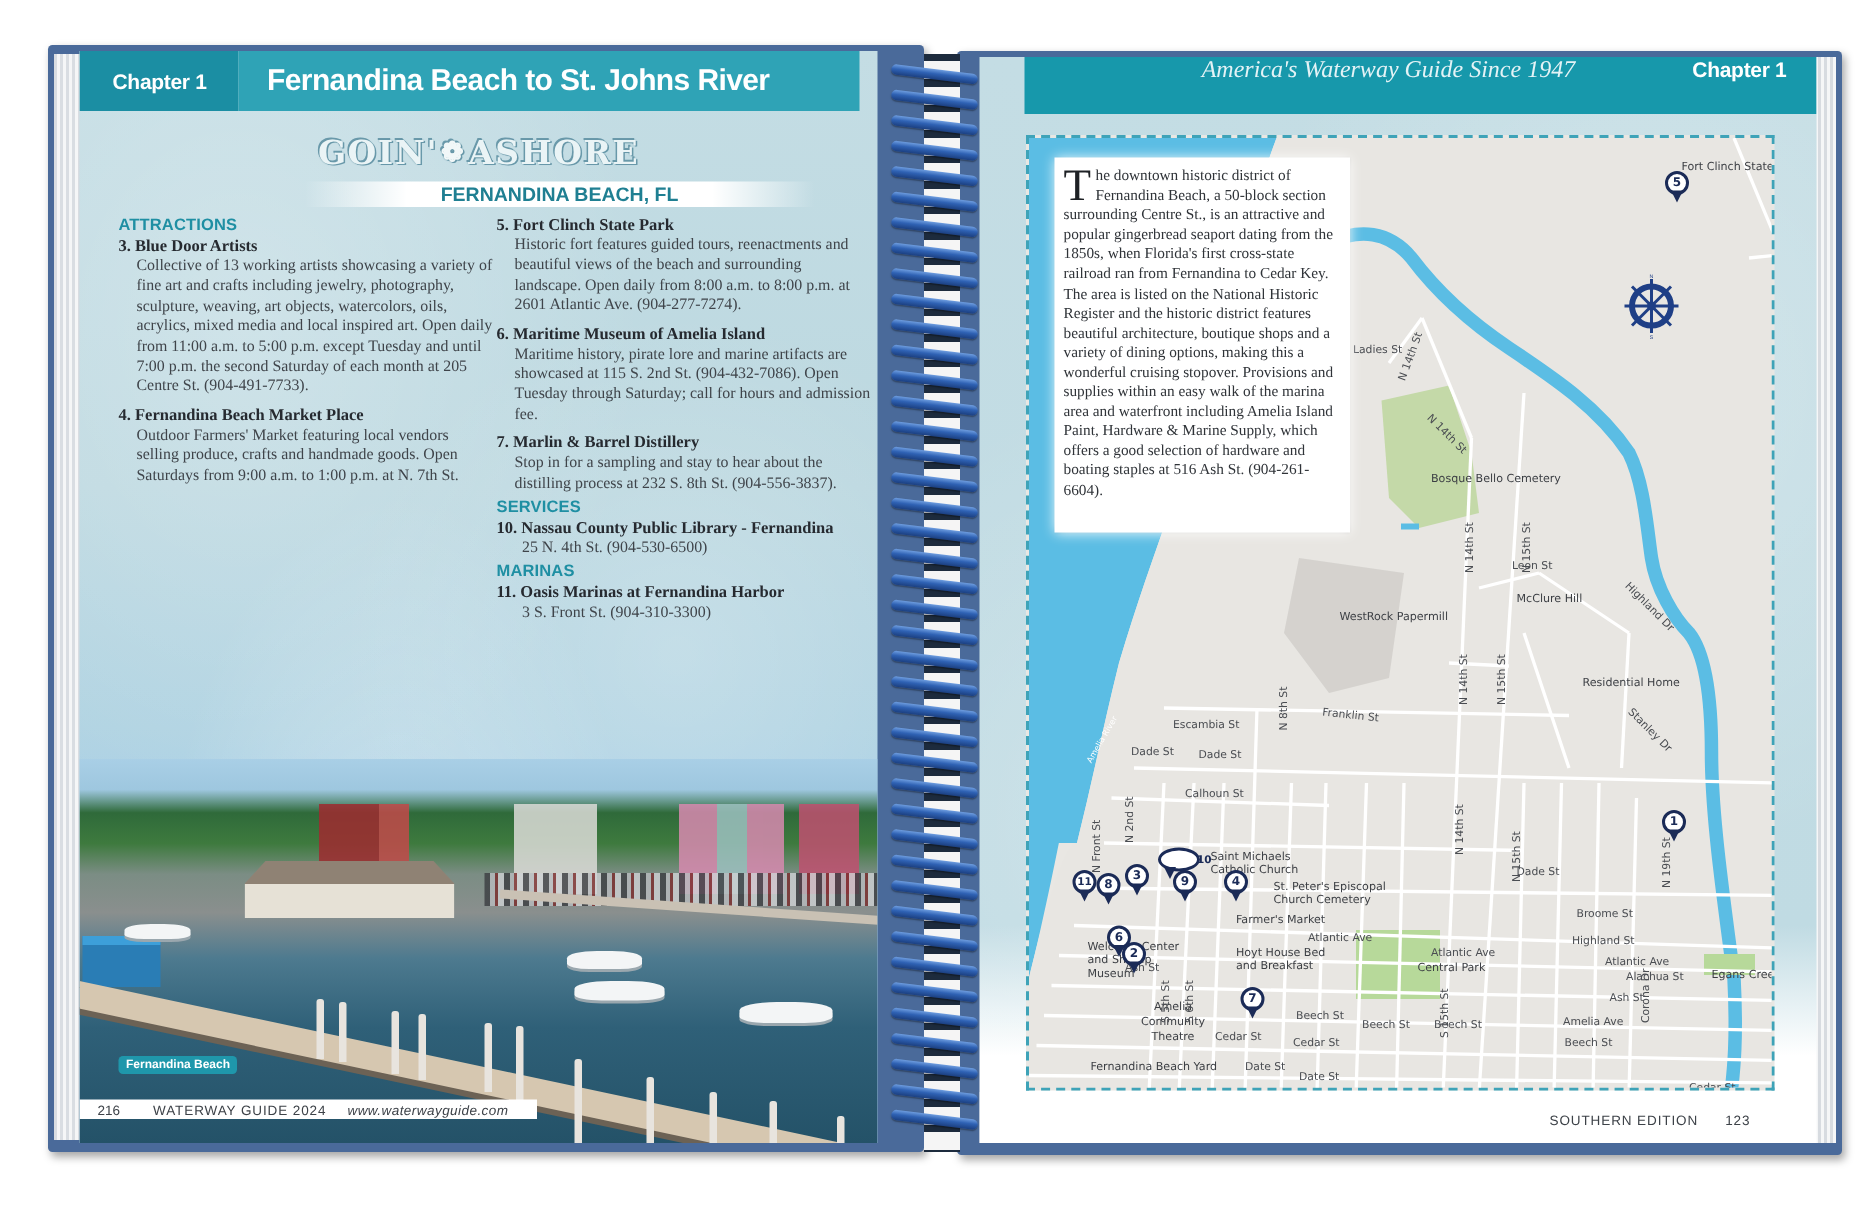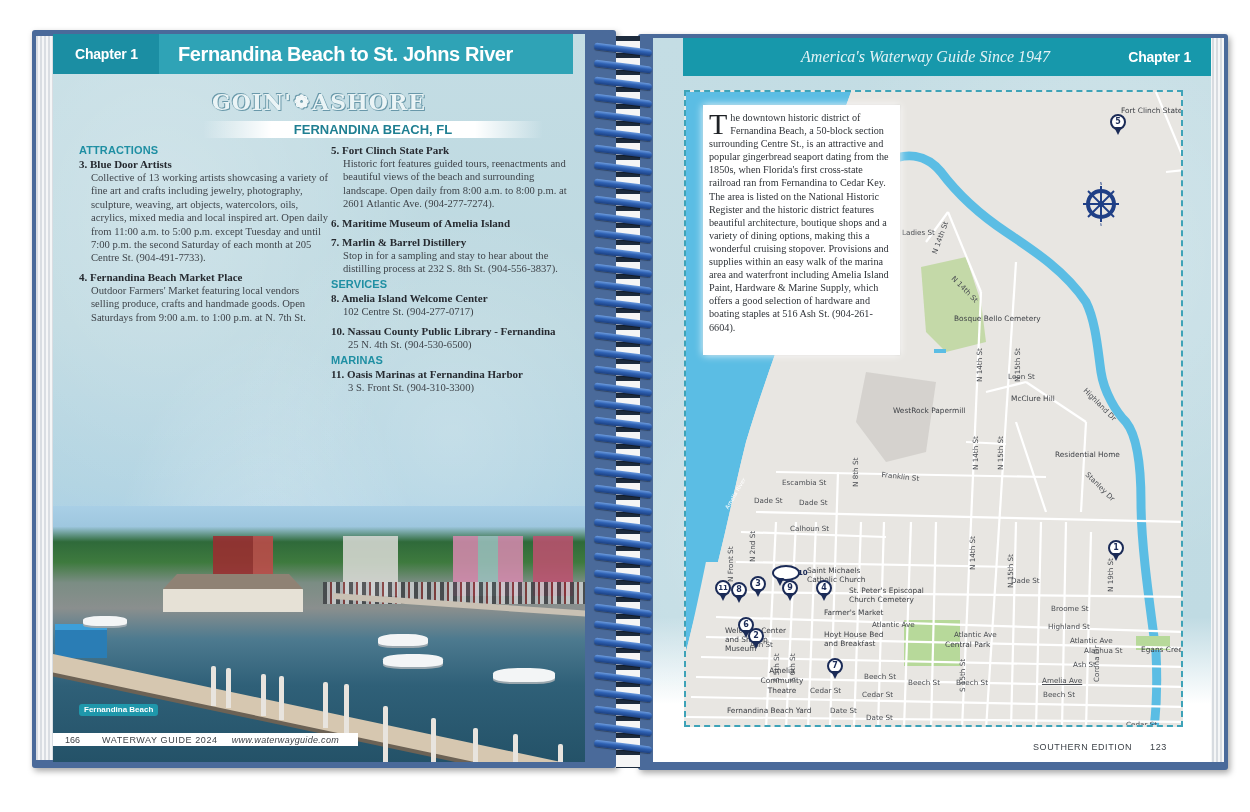--- a/index.html
+++ b/index.html
@@ -143,21 +143,21 @@
   }
   .page-right .texture {
     position: absolute; inset: 0;
     background:
       radial-gradient(ellipse at 80% 30%, rgba(255,255,255,0.25), transparent 45%),
       radial-gradient(ellipse at 20% 70%, rgba(255,255,255,0.2), transparent 40%);
   }
   .page-right .bottom-white { position: absolute; left: 0; top: 690px; width: 558px; height: 34px; background: #ffffff; }
   .hdr-right {
     position: absolute; left: 30px; top: 0; width: 528px; height: 38px; background: #1798ab;
-    display: flex; align-items: center;
+    display: flex; align-items: flex-start;
   }
   .hdr-right .tagline {
     flex: 1; text-align: center; color: #e4f3f6; font-family: "Liberation Serif", serif;
     font-style: italic; font-size: 16px; padding-left: 40px;
   }
   .hdr-right .chap { color: #fff; font-weight: bold; font-size: 14px; padding-right: 20px; letter-spacing: -0.2px; }
 
   .map-frame {
     position: absolute; left: 31px; top: 52px; width: 499px; height: 637px;
     border: 2px dashed #3ea3b8; overflow: hidden; background: #e9e7e3;
@@ -230,31 +230,28 @@
     </div>
   </div>
 
   <div class="col col2">
     <div class="entry">
       <div class="entry-title">5. Fort Clinch State Park</div>
       <div class="entry-body">Historic fort features guided tours, reenactments and beautiful views of the beach and surrounding landscape. Open daily from 8:00 a.m. to 8:00 p.m. at 2601 Atlantic Ave. (904-277-7274).</div>
     </div>
     <div class="entry">
       <div class="entry-title">6. Maritime Museum of Amelia Island</div>
+      <div class="entry-body">Maritime history, pirate lore and marine artifacts are showcased at 115 S. 2nd St. (904-432-7086). Open Tuesday through Saturday; call for hours and admission fee.</div>
     </div>
     <div class="entry" style="margin-bottom:3px">
       <div class="entry-title">7. Marlin &amp; Barrel Distillery</div>
       <div class="entry-body">Stop in for a sampling and stay to hear about the distilling process at 232 S. 8th St. (904-556-3837).</div>
     </div>
 
     <div class="sec-head">SERVICES</div>
-    <div class="entry">
-      <div class="entry-title">8. Amelia Island Welcome Center</div>
-      <div class="entry-body">102 Centre St. (904-277-0717)</div>
-    </div>
     <div class="entry" style="margin-bottom:3px">
       <div class="entry-title">10. Nassau County Public Library - Fernandina</div>
       <div class="entry-body wide">25 N. 4th St. (904-530-6500)</div>
     </div>
 
     <div class="sec-head">MARINAS</div>
     <div class="entry">
       <div class="entry-title">11. Oasis Marinas at Fernandina Harbor</div>
       <div class="entry-body wide">3 S. Front St. (904-310-3300)</div>
     </div>
@@ -279,21 +276,21 @@
     <div class="piling" style="left:291px;top:178px;height:50px;"></div>
     <div class="piling" style="left:330px;top:200px;height:56px;"></div>
     <div class="piling" style="left:378px;top:212px;height:50px;"></div>
     <div class="piling" style="left:420px;top:222px;height:40px;"></div>
     <div class="piling" style="left:460px;top:228px;height:36px;"></div>
     <div class="piling" style="left:505px;top:238px;height:30px;"></div>
   </div>
   <div class="photo-caption">Fernandina Beach</div>
 
   <div class="footer-left">
-    <span class="pg">166</span>
+    <span class="pg">216</span>
     <span class="brand">WATERWAY GUIDE 2024</span>
     <span class="url">www.waterwayguide.com</span>
   </div>
 </div>
 
 <div class="spine-gap"></div>
 <div class="coils">
   <div class="coil" style="top:0px"></div>
   <div class="coil" style="top:17px"></div>
   <div class="coil" style="top:34px"></div>
@@ -460,21 +457,21 @@
     <div class="map-label" style="left:398px;top:554px;">Alachua St</div>
     <div class="map-label" style="left:186px;top:528px;">Atlantic Ave</div>
     <div class="map-label" style="left:268px;top:538px;">Atlantic Ave</div>
     <div class="map-label" style="left:384px;top:544px;">Atlantic Ave</div>
     <div class="map-label" style="left:64px;top:548px;">Ash St</div>
     <div class="map-label" style="left:387px;top:568px;">Ash St</div>
     <div class="map-label" style="left:178px;top:580px;">Beech St</div>
     <div class="map-label" style="left:222px;top:586px;">Beech St</div>
     <div class="map-label" style="left:270px;top:586px;">Beech St</div>
     <div class="map-label" style="left:357px;top:598px;">Beech St</div>
-    <div class="map-label" style="left:356px;top:584px;text-decoration:underline;">Amelia Ave</div>
+    <div class="map-label" style="left:356px;top:584px;">Amelia Ave</div>
     <div class="map-label" style="left:124px;top:594px;">Cedar St</div>
     <div class="map-label" style="left:176px;top:598px;">Cedar St</div>
     <div class="map-label" style="left:440px;top:628px;">Cedar St</div>
     <div class="map-label" style="left:144px;top:614px;">Date St</div>
     <div class="map-label" style="left:180px;top:621px;">Date St</div>
     <div class="map-label rot90" style="left:406px;top:590px;">Corona Dr</div>
     <div class="map-label rotd" style="left:404px;top:378px;">Stanley Dr</div>
     <div class="map-label" style="left:216px;top:136px;">Ladies St</div>
 
     <div class="intro-box">

